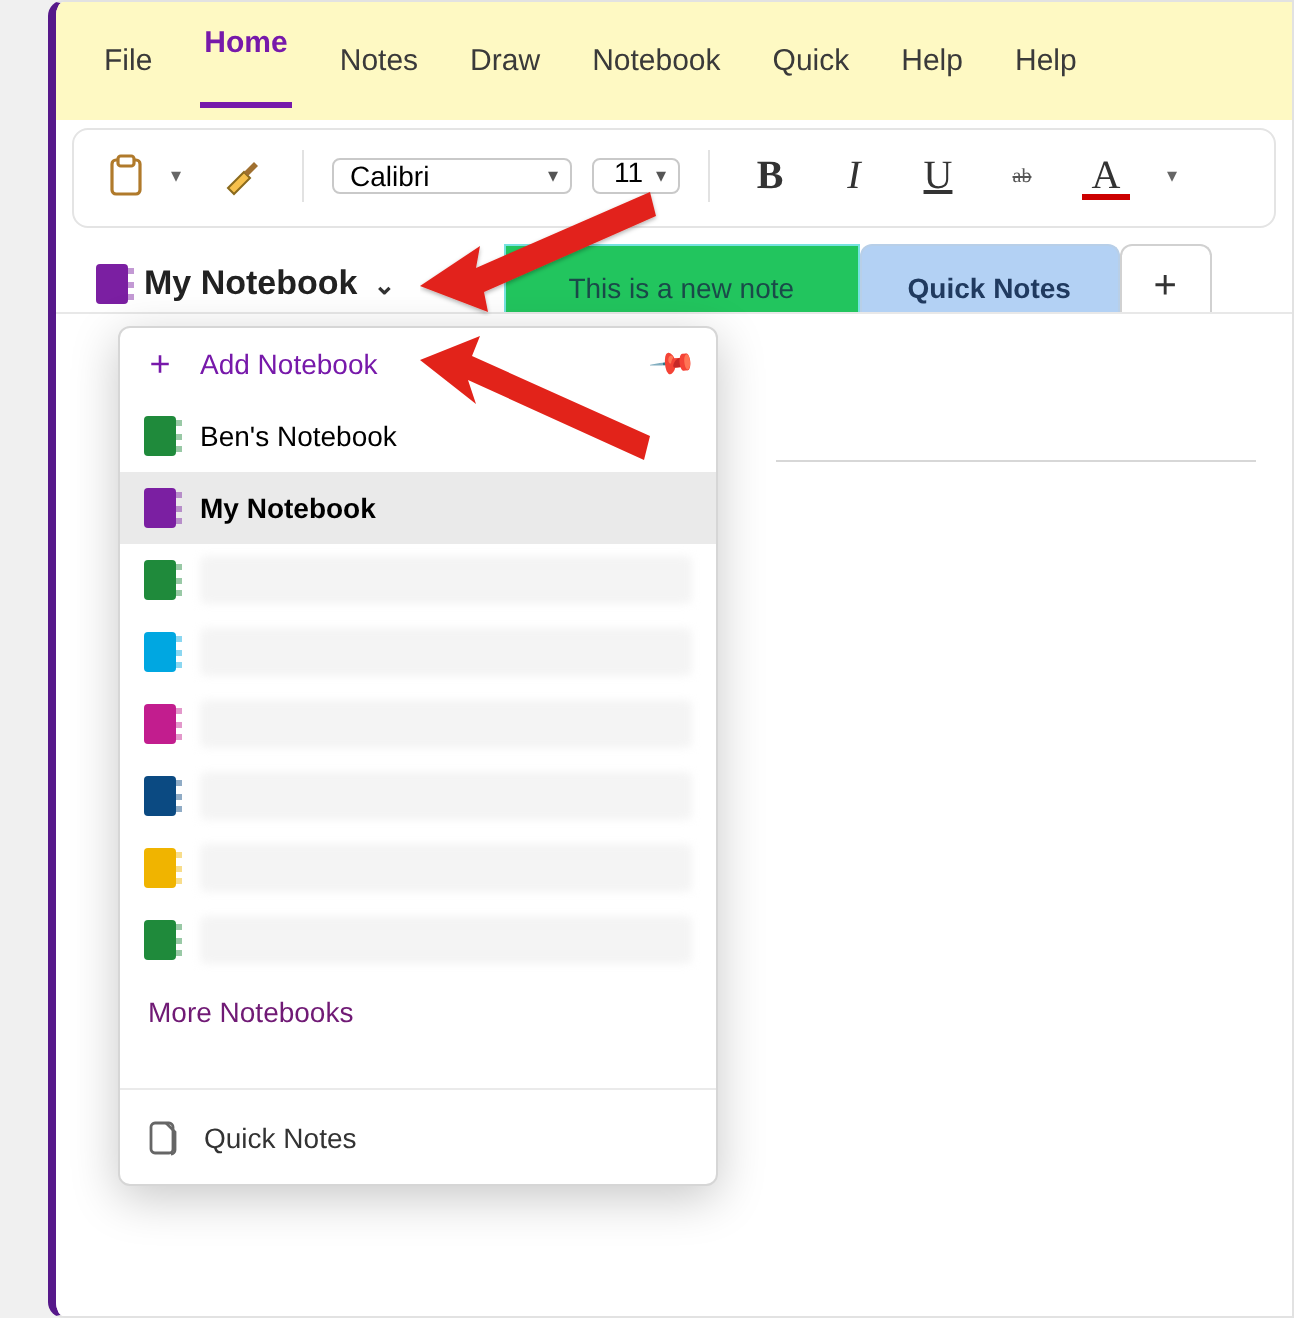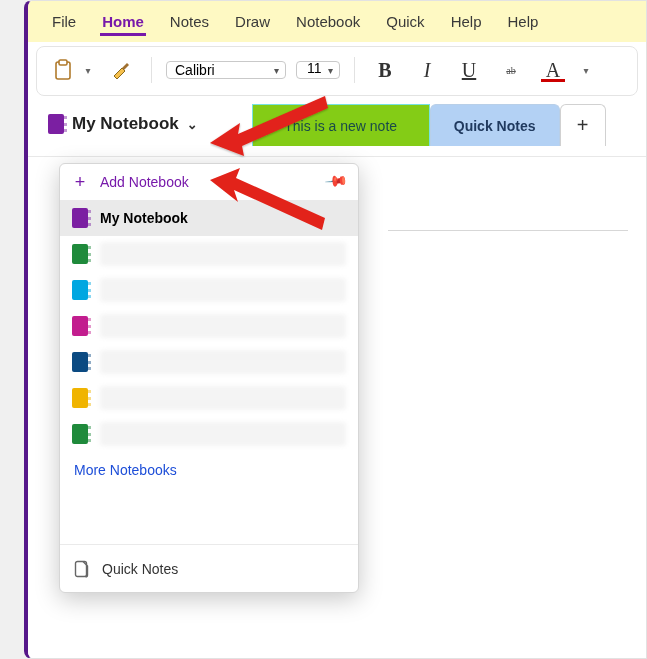--- a/index.html
+++ b/index.html
@@ -40,21 +40,21 @@
       background: #fef9c3;
     }
     .menubar .menu-item {
       padding: 4px 2px 6px 2px;
       cursor: pointer;
     }
     .menubar .menu-item.active {
       color: #7719aa;
       font-weight: 600;
       border-bottom: 3px solid #7719aa;
-      padding-bottom: 3px;
+      padding-bottom: 21px;
     }
 
     
     .ribbon {
       display: flex;
       align-items: center;
       gap: 10px;
       padding: 8px 10px 10px 10px;
       background: #fff;
       margin: 4px 8px 6px 8px;
@@ -185,21 +185,21 @@
       padding: 0 22px;
       font-size: 14px;
       border-top-left-radius: 6px;
       border-top-right-radius: 6px;
       border: 1px solid #d1d1d1;
       border-bottom: none;
       margin-top: 2px;
       cursor: pointer;
     }
     .tab.note {
-      background: #84cc16;
+      background: #22c55e;
       color: #1a4a49;
       border-color: #76e2e0;
       min-width: 178px;
       border-radius: 0;
     }
     .tab.section {
       background: #b3d1f4;
       color: #203a5f;
       font-weight: 700;
       border-color: #b8cfe8;
@@ -267,21 +267,21 @@
     .nb-dropdown .blur-label {
       flex: 1;
       height: 24px;
       background: #f4f4f4;
       border-radius: 3px;
       filter: blur(2px);
     }
     .nb-dropdown .more {
       padding: 10px 14px 0 14px;
       font-size: 14px;
-      color: #1d4ed8;
+      color: #701a75;
     }
     .nb-dropdown .spacer { flex: 1; }
     .nb-dropdown .qn-footer {
       border-top: 1px solid #eaeaea;
       height: 48px;
       display: flex;
       align-items: center;
       gap: 12px;
       padding: 0 14px;
       font-size: 14px;
@@ -380,20 +380,24 @@
 <div class="nb-dropdown">
   <div class="dd-row add-row">
     <span class="left">
       <span class="plus">+</span>
       <span>Add Notebook</span>
     </span>
     <span class="pin">📌</span>
   </div>
 
   <div id="nb-list">
+      <div class="dd-row">
+        <span class="notebook-glyph" style="background: rgb(31, 138, 59); color: rgb(31, 138, 59);"></span>
+        <span>Ben's Notebook</span>
+      </div>
       <div class="dd-row selected">
         <span class="notebook-glyph" style="background: rgb(123, 31, 162); color: rgb(123, 31, 162);"></span>
         <span>My Notebook</span>
       </div>
       <div class="dd-row">
         <span class="notebook-glyph" style="background: rgb(31, 138, 59); color: rgb(31, 138, 59);"></span>
         <span class="blur-label"></span>
       </div>
       <div class="dd-row">
         <span class="notebook-glyph" style="background: rgb(0, 167, 225); color: rgb(0, 167, 225);"></span>

